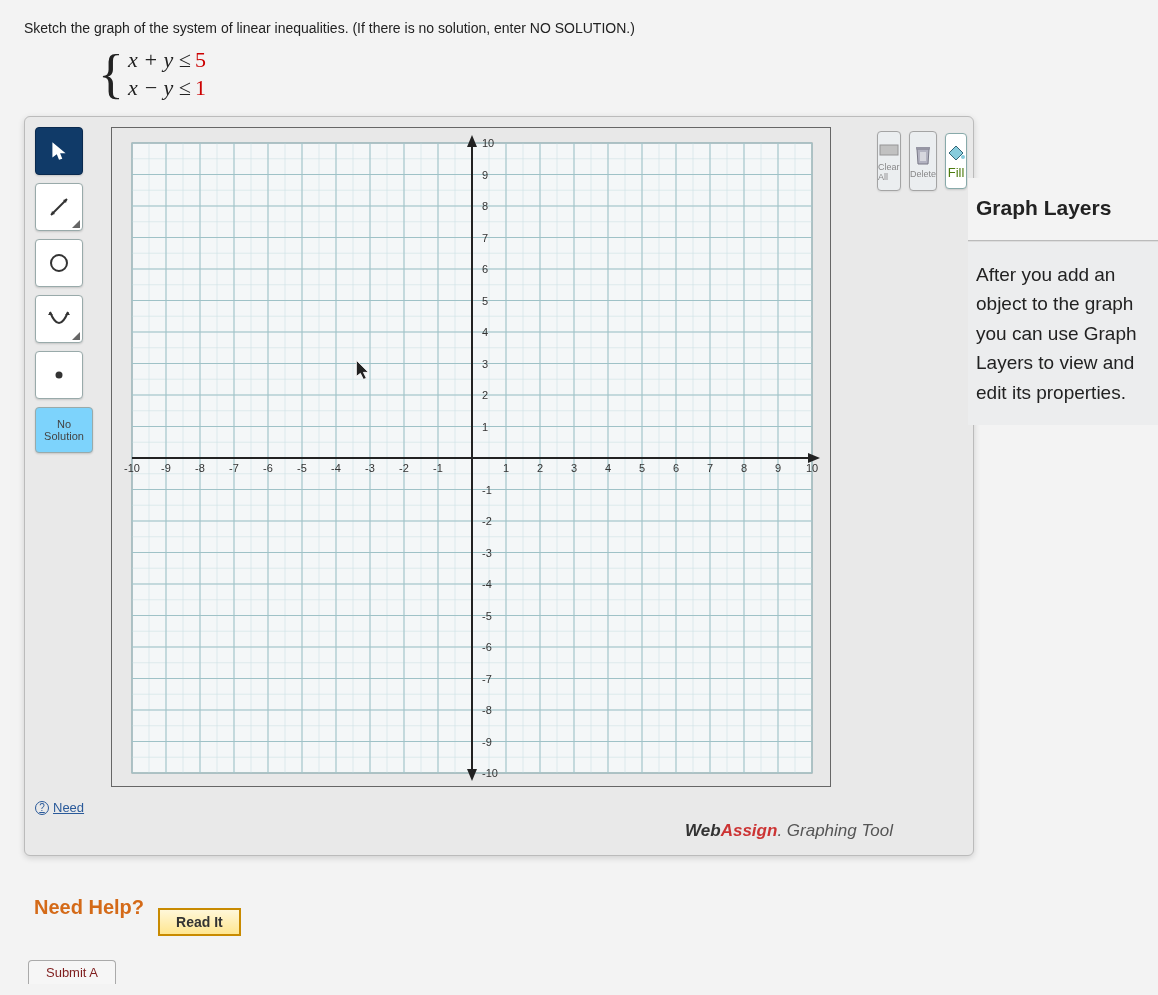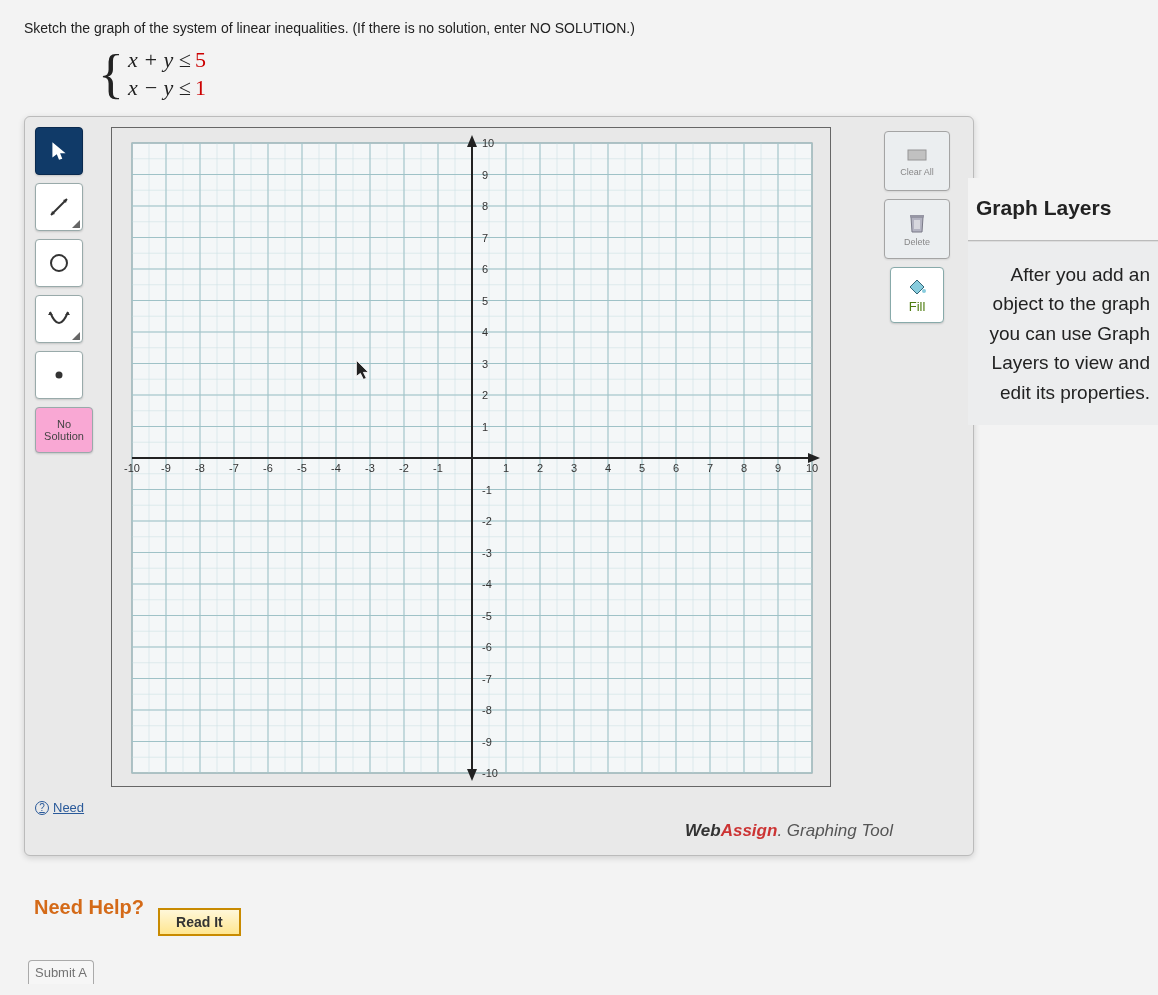--- a/index.html
+++ b/index.html
@@ -57,21 +57,21 @@
   .tool-btn.selected { background: #103a68; border-color: #0a2a4f; }
   .tool-btn.selected svg path, .tool-btn.selected svg polygon { fill: #fff; }
   .tool-corner {
     position: absolute; right: 2px; bottom: 2px;
     width: 0; height: 0;
     border-left: 8px solid transparent;
     border-bottom: 8px solid #666;
   }
   .no-sol-btn {
     width: 58px; height: 46px;
-    background: #f9a8d4; border: 1px solid #9aa; border-radius: 4px;
+    background: #7dd3fc; border: 1px solid #9aa; border-radius: 4px;
     font-size: 11px; color: #444; text-align: center;
     display: flex; align-items: center; justify-content: center;
     cursor: pointer; line-height: 1.1;
     box-shadow: 0 1px 2px rgba(0,0,0,0.15);
   }
   .help-link {
     position: absolute; left: 10px; bottom: 40px;
     font-size: 13px; color: #2a5a9a; text-decoration: underline;
     cursor: pointer; display: flex; align-items: center; gap: 4px;
   }
@@ -85,21 +85,21 @@
     left: 86px; top: 10px;
     width: 720px; height: 660px;
     background: #e8e8e8;
     border: 1px solid #666;
   }
 
   .right-tools {
     position: absolute;
     right: 16px; top: 14px;
     width: 80px;
-    display: flex; flex-direction: column; gap: 8px; align-items: center;
+    display: flex; gap: 8px; align-items: center;
   }
   .right-btn {
     width: 66px; height: 60px;
     background: #eceff2;
     border: 1px solid #999; border-radius: 4px;
     display: flex; flex-direction: column; align-items: center; justify-content: center;
     font-size: 11px; color: #777;
     cursor: default;
     box-shadow: 0 1px 2px rgba(0,0,0,0.1);
     gap: 3px;
@@ -131,44 +131,43 @@
     padding: 18px 8px 20px 8px;
     border-bottom: 1px solid #bbb;
     background: #f3f3f3;
   }
   .layers-body {
     padding: 18px 8px;
     font-size: 19px; color: #222;
     background: #ecedee;
     border-top: 1px solid #ddd;
     line-height: 1.55;
-    text-align: right;
   }
 
   .need-help {
     margin: 22px 0 0 16px;
     display: flex; align-items: center; gap: 14px;
   }
   .need-help-label { color: #d46a18; font-size: 20px; font-weight: bold; }
   .read-it-btn {
     padding: 4px 16px;
     background: linear-gradient(#fff7d9, #ffe690);
     border: 2px solid #c88a00;
     font-size: 14px; font-weight: bold; color: #333;
     cursor: pointer;
     margin-top: 30px;
   }
   .submit-stub {
     margin: 24px 0 0 10px;
-    width: 66px; height: 24px;
+    width: 88px; height: 24px;
     border: 1px solid #aaa;
     border-bottom: none;
     border-radius: 4px 4px 0 0;
     background: #f6f6f6;
-    font-size: 13px; color: #737373;
+    font-size: 13px; color: #7f1d1d;
     display:flex;align-items:center;justify-content:center;
     overflow:hidden;
   }
 
   .wrapper { position: relative; }
 </style>
 </head>
 <body>
 
 <div class="page wrapper">

